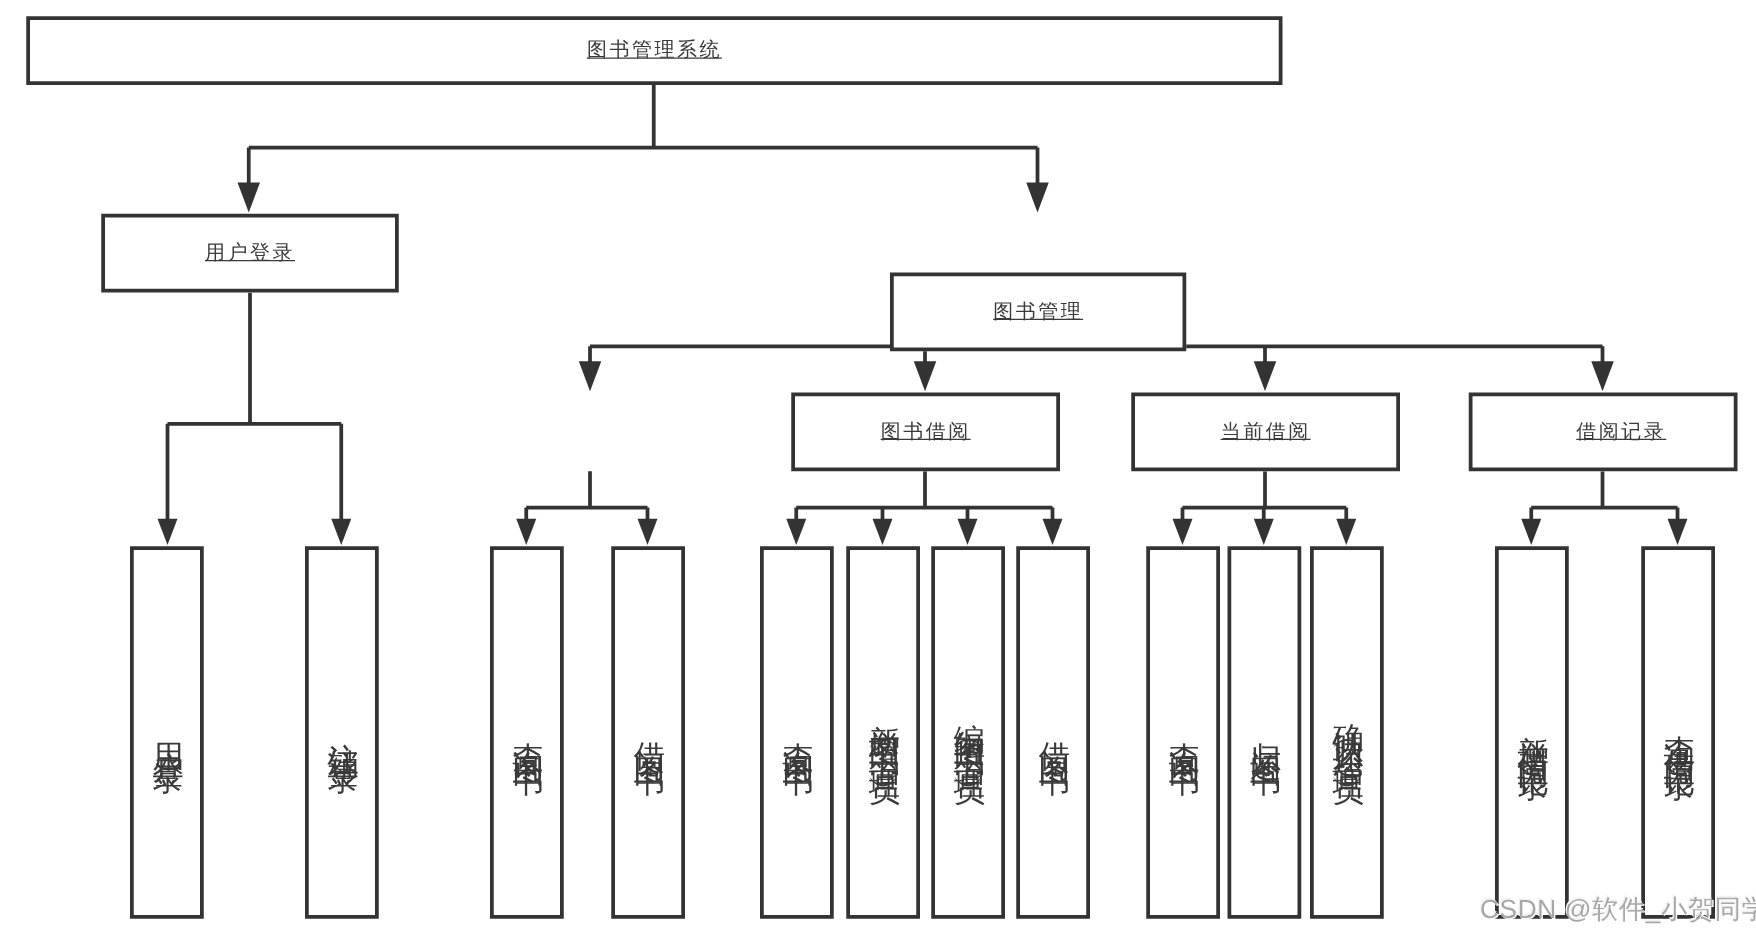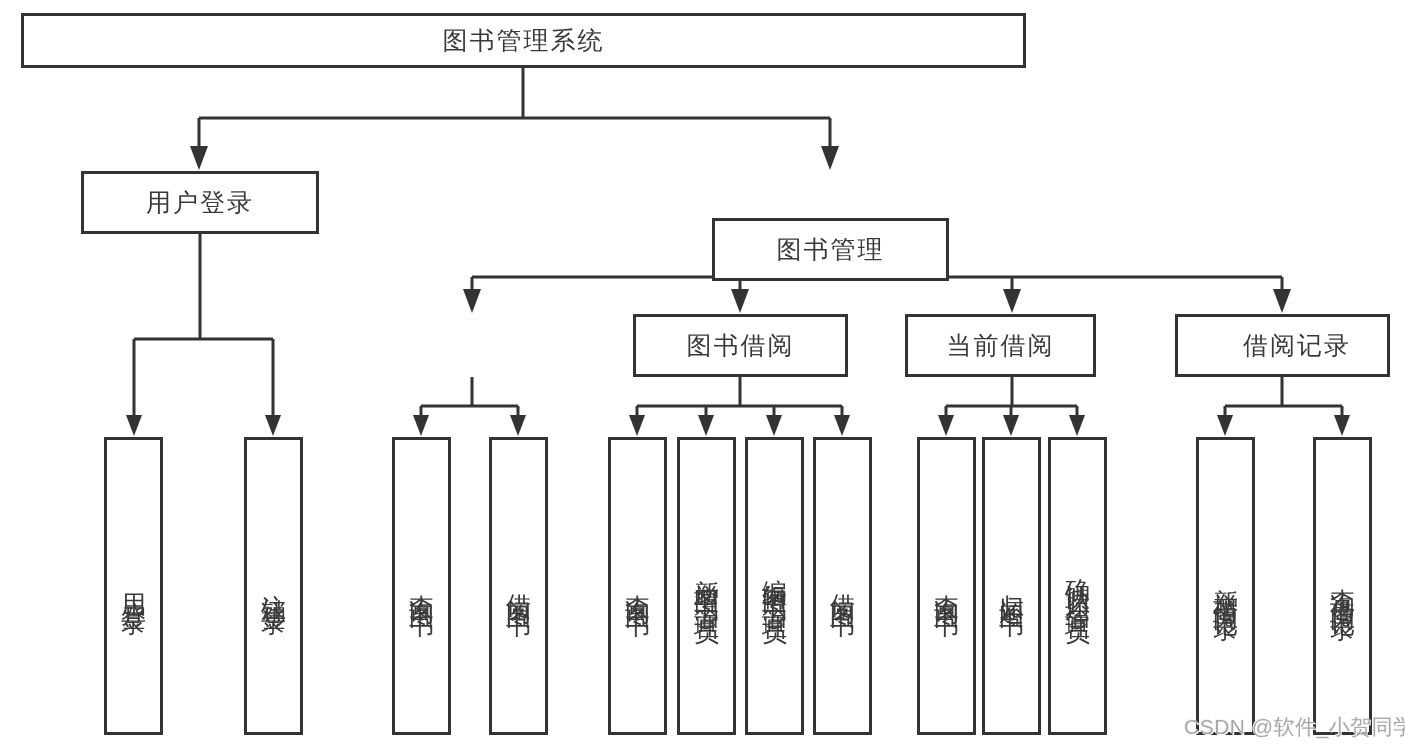--- a/index.html
+++ b/index.html
@@ -21,40 +21,41 @@
     box-sizing: border-box;
     background: #ffffff;
     border: 3px solid #333333;
     color: #3a3a3a;
     display: flex;
     align-items: center;
     justify-content: center;
     z-index: 2;
   }
   .box-h {
-    font-size: 25px;
+    font-size: 16px;
     letter-spacing: 2px;
     white-space: nowrap;
+    text-decoration: underline;
   }
   .box-v {
     writing-mode: vertical-rl;
     text-orientation: mixed;
     font-size: 25px;
     letter-spacing: 6px;
     line-height: 1;
   }
   
   .n-root   { left: 21px;   top: 13px;  width: 1005px; height: 55px; }
 
   .n-l2-0   { left: 81px;   top: 171px; width: 238px;  height: 63px; }
   .n-l2-1   { left: 712px;  top: 171px; width: 237px;  height: 63px; margin-top: 47px; }
 
   .n-l3-0   { left: 365px;  top: 314px; width: 215px;  height: 63px; }
   .n-l3-1   { left: 633px;  top: 314px; width: 215px;  height: 63px; }
-  .n-l3-2   { left: 905px;  top: 314px; width: 191px;  height: 63px; }
+  .n-l3-2   { left: 905px;  top: 314px; width: 215px;  height: 63px; }
   .n-l3-3   { left: 1175px; top: 314px; width: 215px;  height: 63px; padding-left: 29px; }
 
   .leaf     { top: 437px; width: 59px; height: 298px; }
   .n-g1-0   { left: 104px;  }
   .n-g1-1   { left: 244px;  }
   .n-g2-0   { left: 392px;  }
   .n-g2-1   { left: 489px;  }
   .n-g3-0   { left: 608px;  }
   .n-g3-1   { left: 677px;  }
   .n-g3-2   { left: 745px;  }

